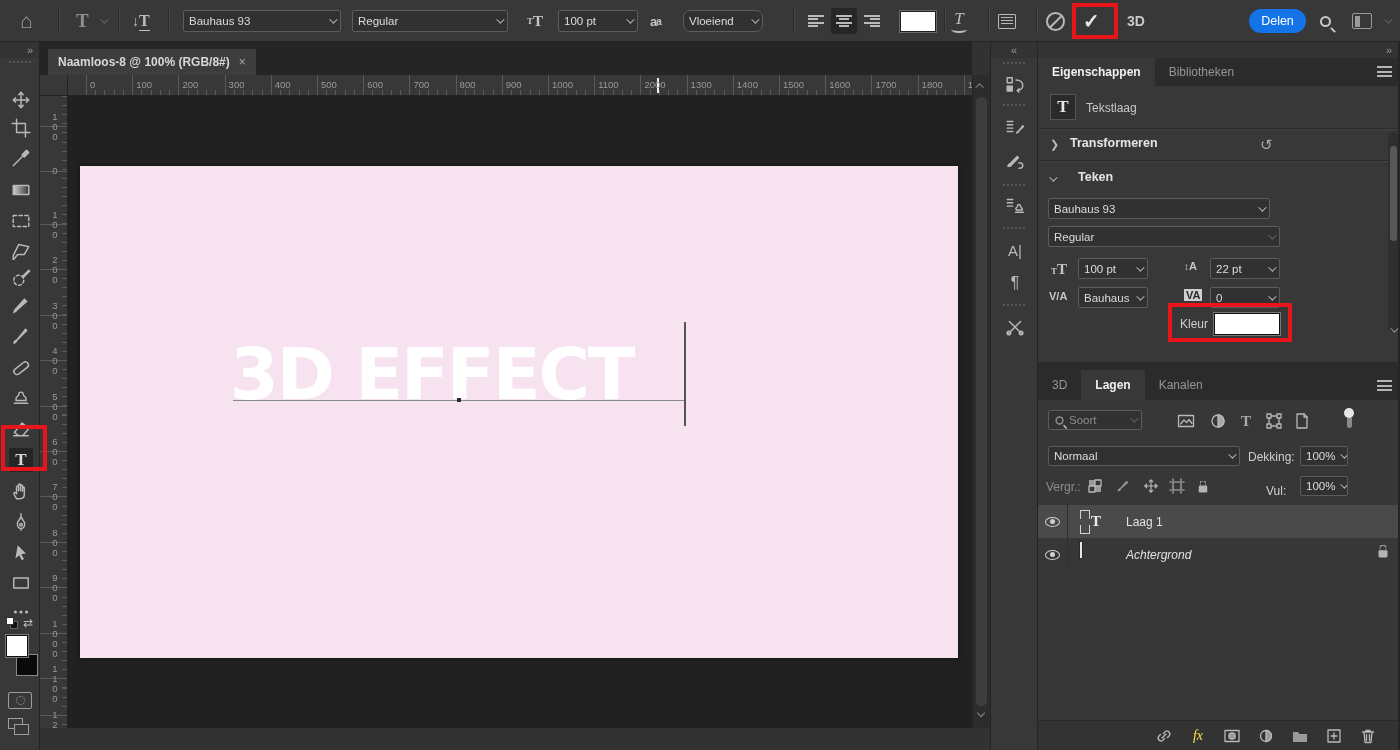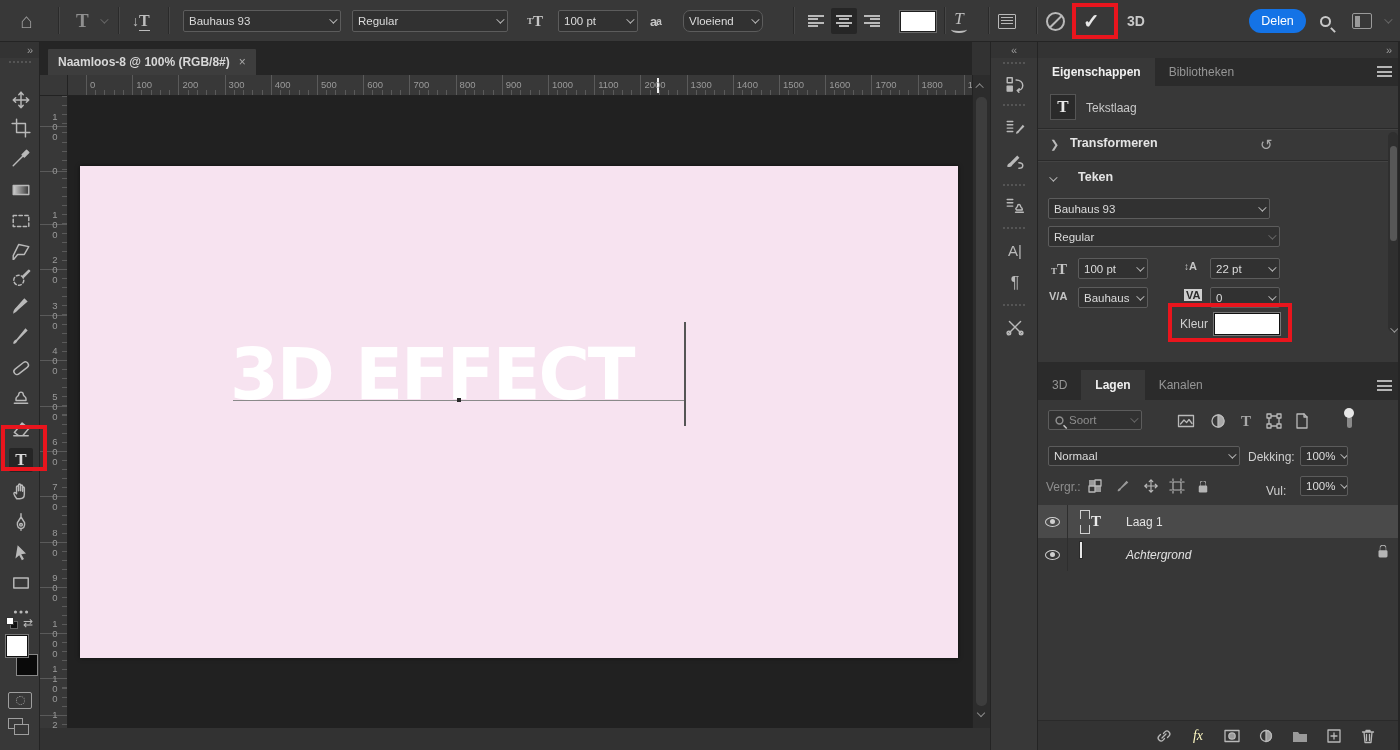--- a/index.html
+++ b/index.html
@@ -220,21 +220,21 @@
   .thumb-t::after { right:0; bottom:0; border-right:1.5px solid #cfcfcf; border-bottom:1.5px solid #cfcfcf; }
   .corner2::before, .corner2::after { content:''; position:absolute; width:8px; height:8px; }
   .corner2::before { right:0; top:0; border-right:1.5px solid #cfcfcf; border-top:1.5px solid #cfcfcf; }
   .corner2::after { left:0; bottom:0; border-left:1.5px solid #cfcfcf; border-bottom:1.5px solid #cfcfcf; }
   .thumb-bg { width:100%; height:100%; background:#f7e3f0; border:1px solid #e8e8e8; outline:1px solid #2a2a2a; }
   .lr-name { margin-left:14px; font-size:12px; color:#e2e2e2; }
   .lr-name.it { font-style:italic; }
   .lr-lock { position:absolute; right:12px; top:6px; transform:scale(.9); }
   #layers-footer { position:absolute; left:0; top:320px; width:362px; height:30px; background:#333;
     border-top:1px solid #2a2a2a; display:flex; align-items:center; justify-content:flex-end; gap:14px; padding-right:22px; }
-  #layers-footer .fi { width:20px; height:20px; display:flex; align-items:center; justify-content:center; color:#fef9c3; }
+  #layers-footer .fi { width:20px; height:20px; display:flex; align-items:center; justify-content:center; color:#fde047; }
   #fx-icon { font-style:italic; font-size:14px; font-family:"Liberation Serif",serif; }
   #right-edge { position:absolute; left:1398px; top:42px; width:2px; height:708px; background:#252525; }
 </style>
 </head>
 <body>
 
 <div id="root">
 
   <div id="topbar">
     <div class="item" id="home-icon">⌂</div>

